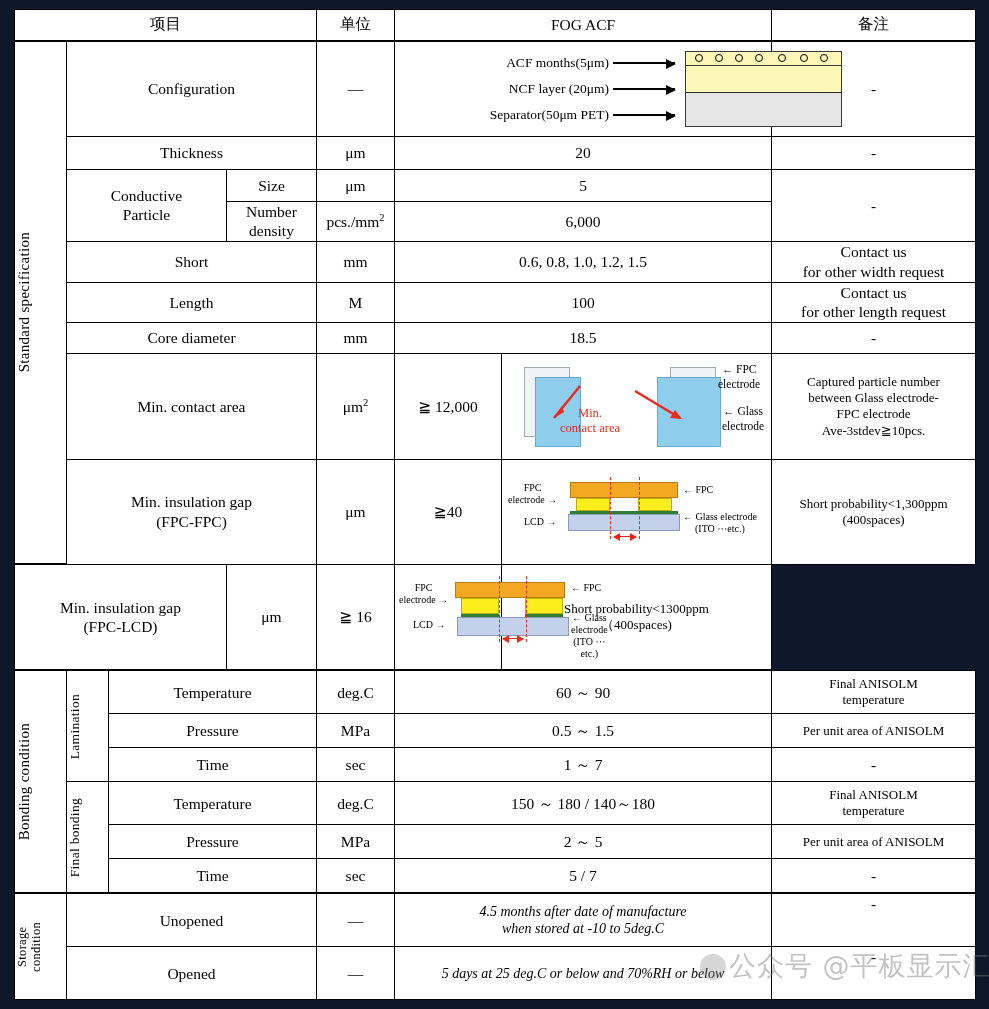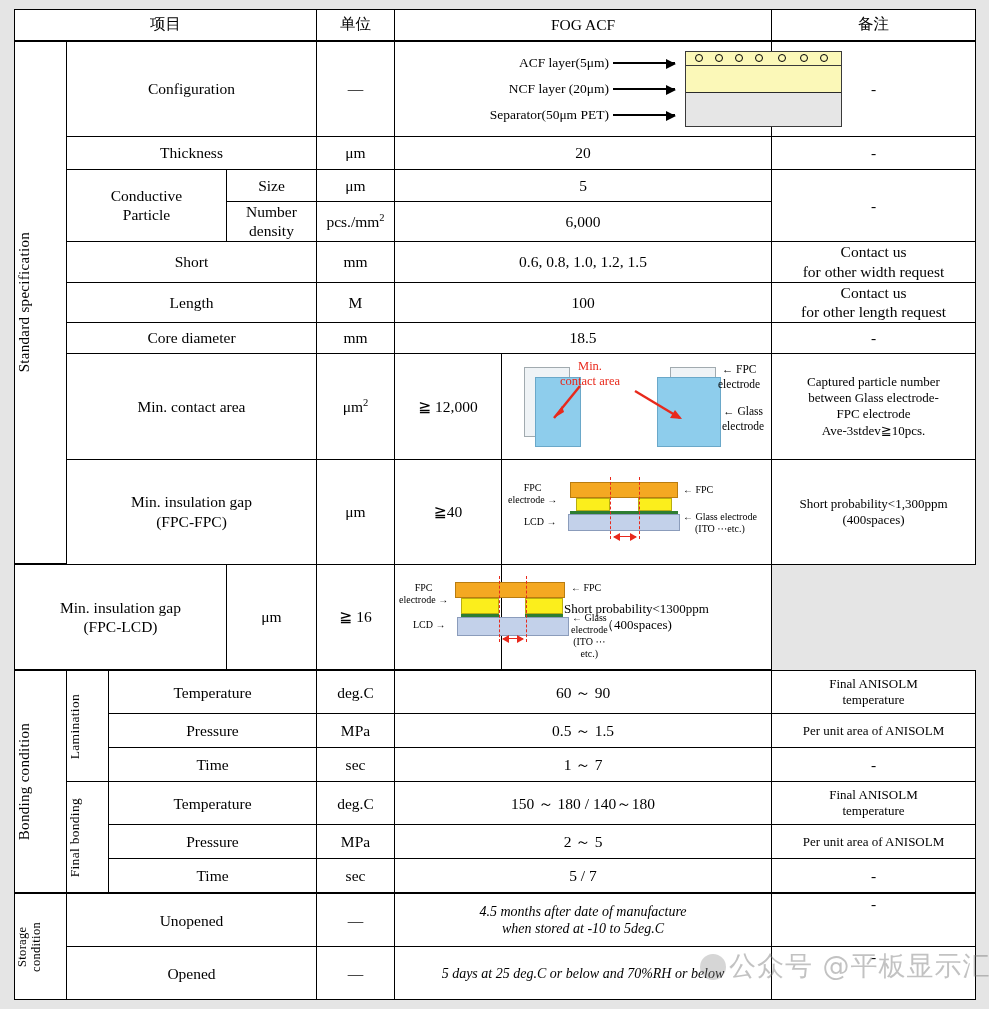--- a/index.html
+++ b/index.html
@@ -12,21 +12,21 @@
     color: #000000;
     width: 989px;
     height: 1009px;
     overflow: hidden;
   }
 
   #sheet {
     position: relative;
     width: 989px;
     height: 1009px;
-    background: #e5e5e5;
+    background: #0f172a;
   }
 
   table.spec {
     border-collapse: collapse;
     table-layout: fixed;
     position: absolute;
     left: 14px;
     top: 9px;
     width: 961px;
   }
@@ -148,20 +148,21 @@
     background: #eef3f6;
     border: 1px solid #9aa4aa;
     opacity: 0.93;
   }
   .ca-min {
     position: absolute;
     color: #e8291c;
     font-size: 12.5px;
     line-height: 1.15;
     white-space: nowrap;
+    margin-top: 47px;
   }
   .ca-ann {
     position: absolute;
     font-size: 11.5px;
     line-height: 1.25;
     white-space: nowrap;
   }
   .redarrow { position: absolute; }
 
   
@@ -234,21 +235,21 @@
 
     <tr>
       <td rowspan="9" class="hv-thick-bottom">
         <div class="vtext">Standard specification</div>
       </td>
       <td colspan="3" class="hv-thin-top">Configuration</td>
       <td class="unit hv-thin-top">—</td>
       <td colspan="2" class="hv-thin-top">
         <div class="cfg-wrap">
           <div class="cfg-labels">
-            <div>ACF layer(5μm)</div>
+            <div>ACF months(5μm)</div>
             <div>NCF layer (20μm)</div>
             <div>Separator(50μm PET)</div>
           </div>
           <div class="cfg-arrow" style="left:218px; top:20px;"></div>
           <div class="cfg-arrow" style="left:218px; top:46px;"></div>
           <div class="cfg-arrow" style="left:218px; top:72px;"></div>
 
           <div class="stack">
             <div class="layer-acf">
               <span class="particle" style="left:9px"></span>

